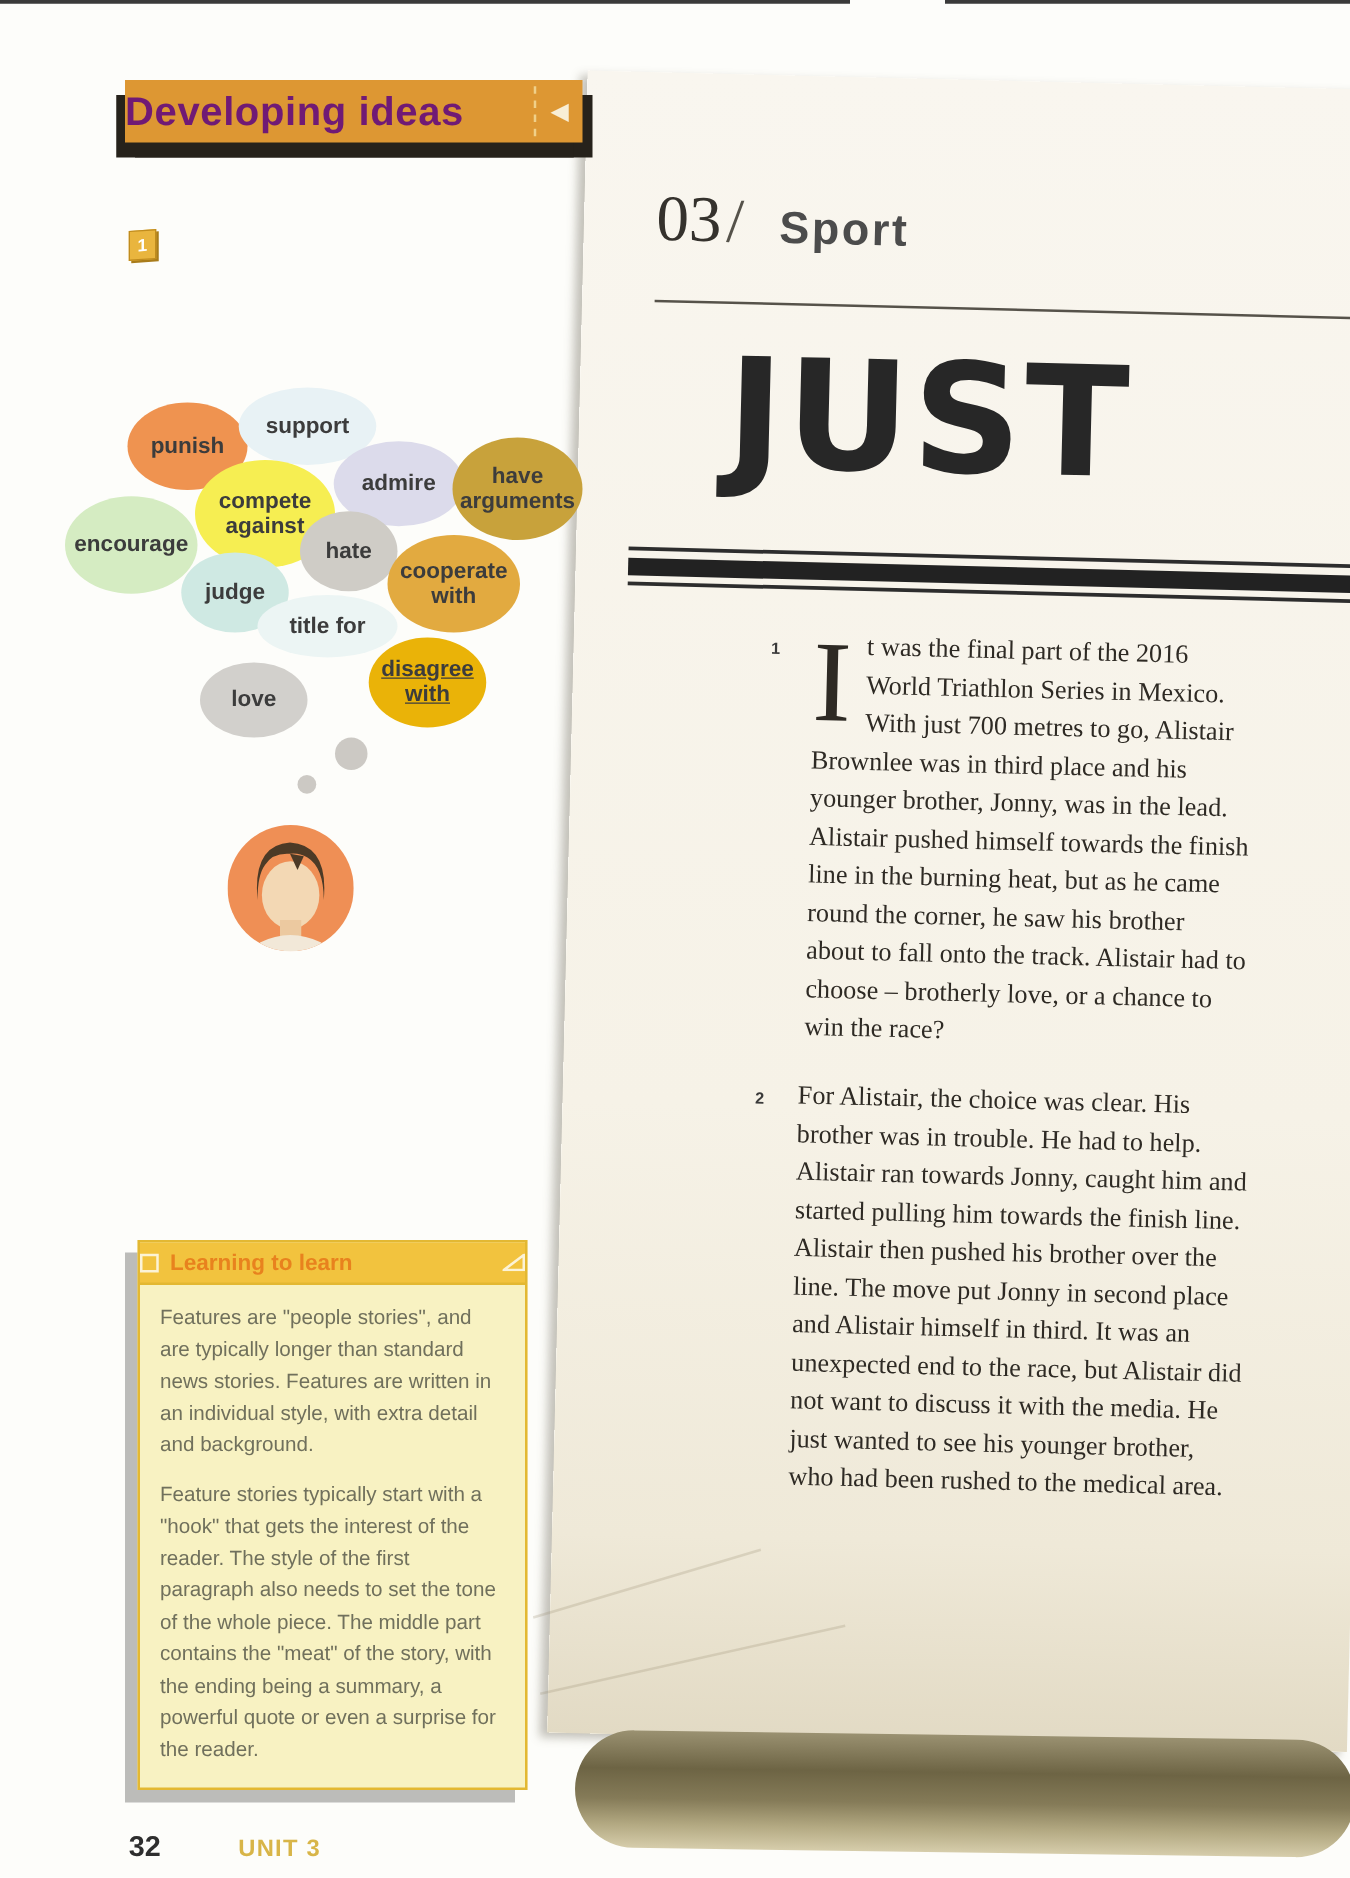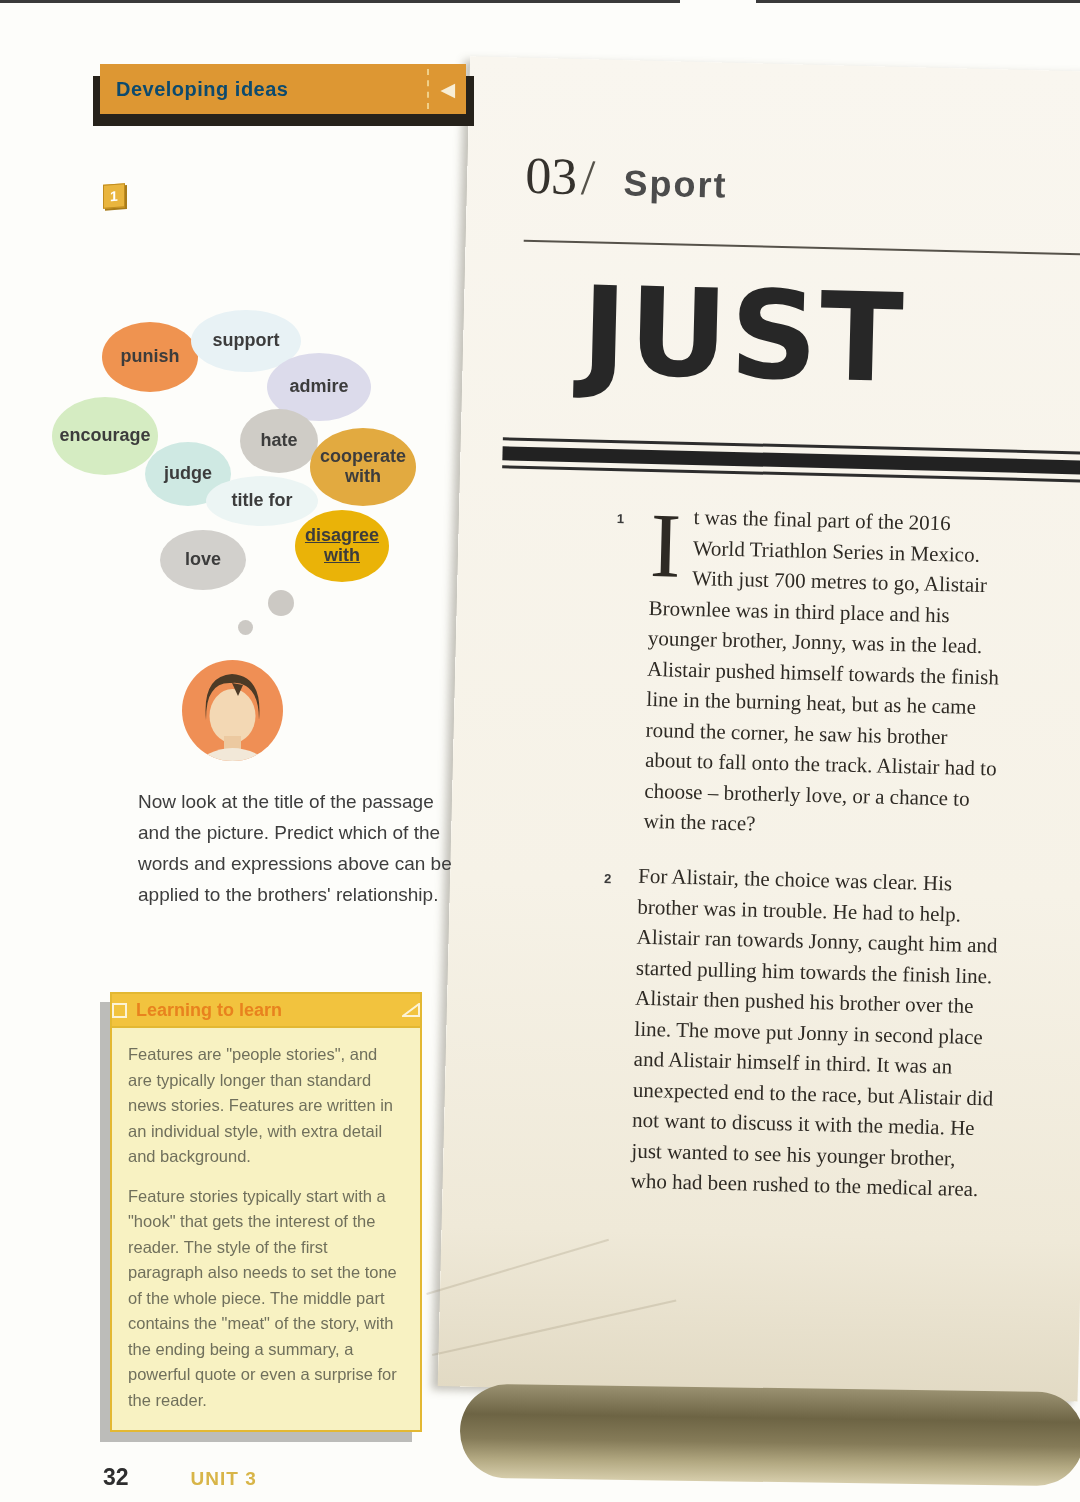--- a/index.html
+++ b/index.html
@@ -53,21 +53,21 @@
     background:linear-gradient(180deg,#9a9171 0%,#6d6444 32%,#857b58 58%,#b3a982 80%,#d6cdab 100%);
     transform:rotate(0.8deg);
   }
 
   
   .banner{
     position:absolute;left:100px;top:64px;width:366px;height:50px;
     background:#dd9733;display:flex;align-items:center;
     box-shadow:-7px 12px 0 #26221b,8px 12px 0 #26221b;
   }
-  .banner-title{flex:1;padding-left:16px;font-size:20px;font-weight:bold;color:#0c4a6e;letter-spacing:0.5px;}
+  .banner-title{flex:1;padding-left:0;font-size:32px;font-weight:bold;color:#701a75;letter-spacing:0.5px;}
   .banner-sep{align-self:stretch;border-left:2px dashed #f0d089;margin:5px 0;}
   .banner-arrow{padding:0 11px;font-size:19px;color:#f8eed6;}
 
   .activity-row{position:absolute;left:103px;top:180px;width:352px;}
   .act-icon{
     position:absolute;left:0;top:4px;width:20px;height:22px;background:#e9b53e;
     border:1px solid #c08c1e;box-shadow:2px 2px 0 #a97c1a;transform:skewY(-4deg);
     display:flex;align-items:center;justify-content:center;
     color:#fff;font-size:14px;font-weight:bold;
   }
@@ -155,20 +155,22 @@
 
   <div class="activity-row">
     <span class="act-icon">
       <span>1</span>
     </span>
   </div>
 
   <div class="bubble b-punish" style="background: rgb(239, 147, 80);">punish</div>
   <div class="bubble b-support" style="background: rgb(232, 242, 245);">support</div>
   <div class="bubble b-admire" style="background: rgb(220, 219, 235);">admire</div>
+  <div class="bubble b-have-arguments" style="background: rgb(200, 162, 59);">have arguments</div>
+  <div class="bubble b-compete-against" style="background: rgb(246, 238, 82);">compete against</div>
   <div class="bubble b-encourage" style="background: rgb(213, 236, 194);">encourage</div>
   <div class="bubble b-hate" style="background: rgb(207, 204, 198);">hate</div>
   <div class="bubble b-cooperate-with" style="background: rgb(226, 170, 64);">cooperate with</div>
   <div class="bubble b-judge" style="background: rgb(207, 233, 227);">judge</div>
   <div class="bubble b-settle-for" style="background: rgb(236, 245, 244);">title for</div>
   <div class="bubble b-disagree-with" style="background: #eab308; text-decoration: underline;">disagree with</div>
   <div class="bubble b-love" style="background: rgb(210, 208, 204);">love</div>
   <div class="thought-dot dot-large"></div>
   <div class="thought-dot dot-small"></div>
 
@@ -183,21 +185,20 @@
       <g clip-path="url(#avclip)">
         <ellipse cx="50.5" cy="56" rx="23" ry="27" fill="#f3d8b4"></ellipse>
         <rect x="42" y="76" width="17" height="15" fill="#ecc9a0"></rect>
         <path d="M26,94 Q50,82 75,94 L75,101 L26,101 Z" fill="#f2e8d8"></path>
         <path d="M24,60 Q20,16 50,14 Q81,16 77,60 Q77,34 64,26 Q57,22 50,23 Q36,22 30,32 Q24,40 24,60 Z" fill="#4c3a26"></path>
         <path d="M50,23 L56,36 L61,25 Z" fill="#4c3a26"></path>
       </g>
     </svg>
   </div>
 
-  <div class="predict-text">Now look at the title of the passage and the picture. Predict which of the words and expressions above can be applied to the brothers' relationship.</div>
 
   <div class="learn-box">
     <div class="learn-header">
       <span class="learn-square"></span>
       <span class="learn-title">Learning to learn</span>
       <svg class="learn-tri" width="18" height="14" viewBox="0 0 18 14">
         <polygon points="1,13 17,13 17,1" fill="none" stroke="#fcf3d6" stroke-width="2"></polygon>
       </svg>
     </div>
     <div class="learn-body">

